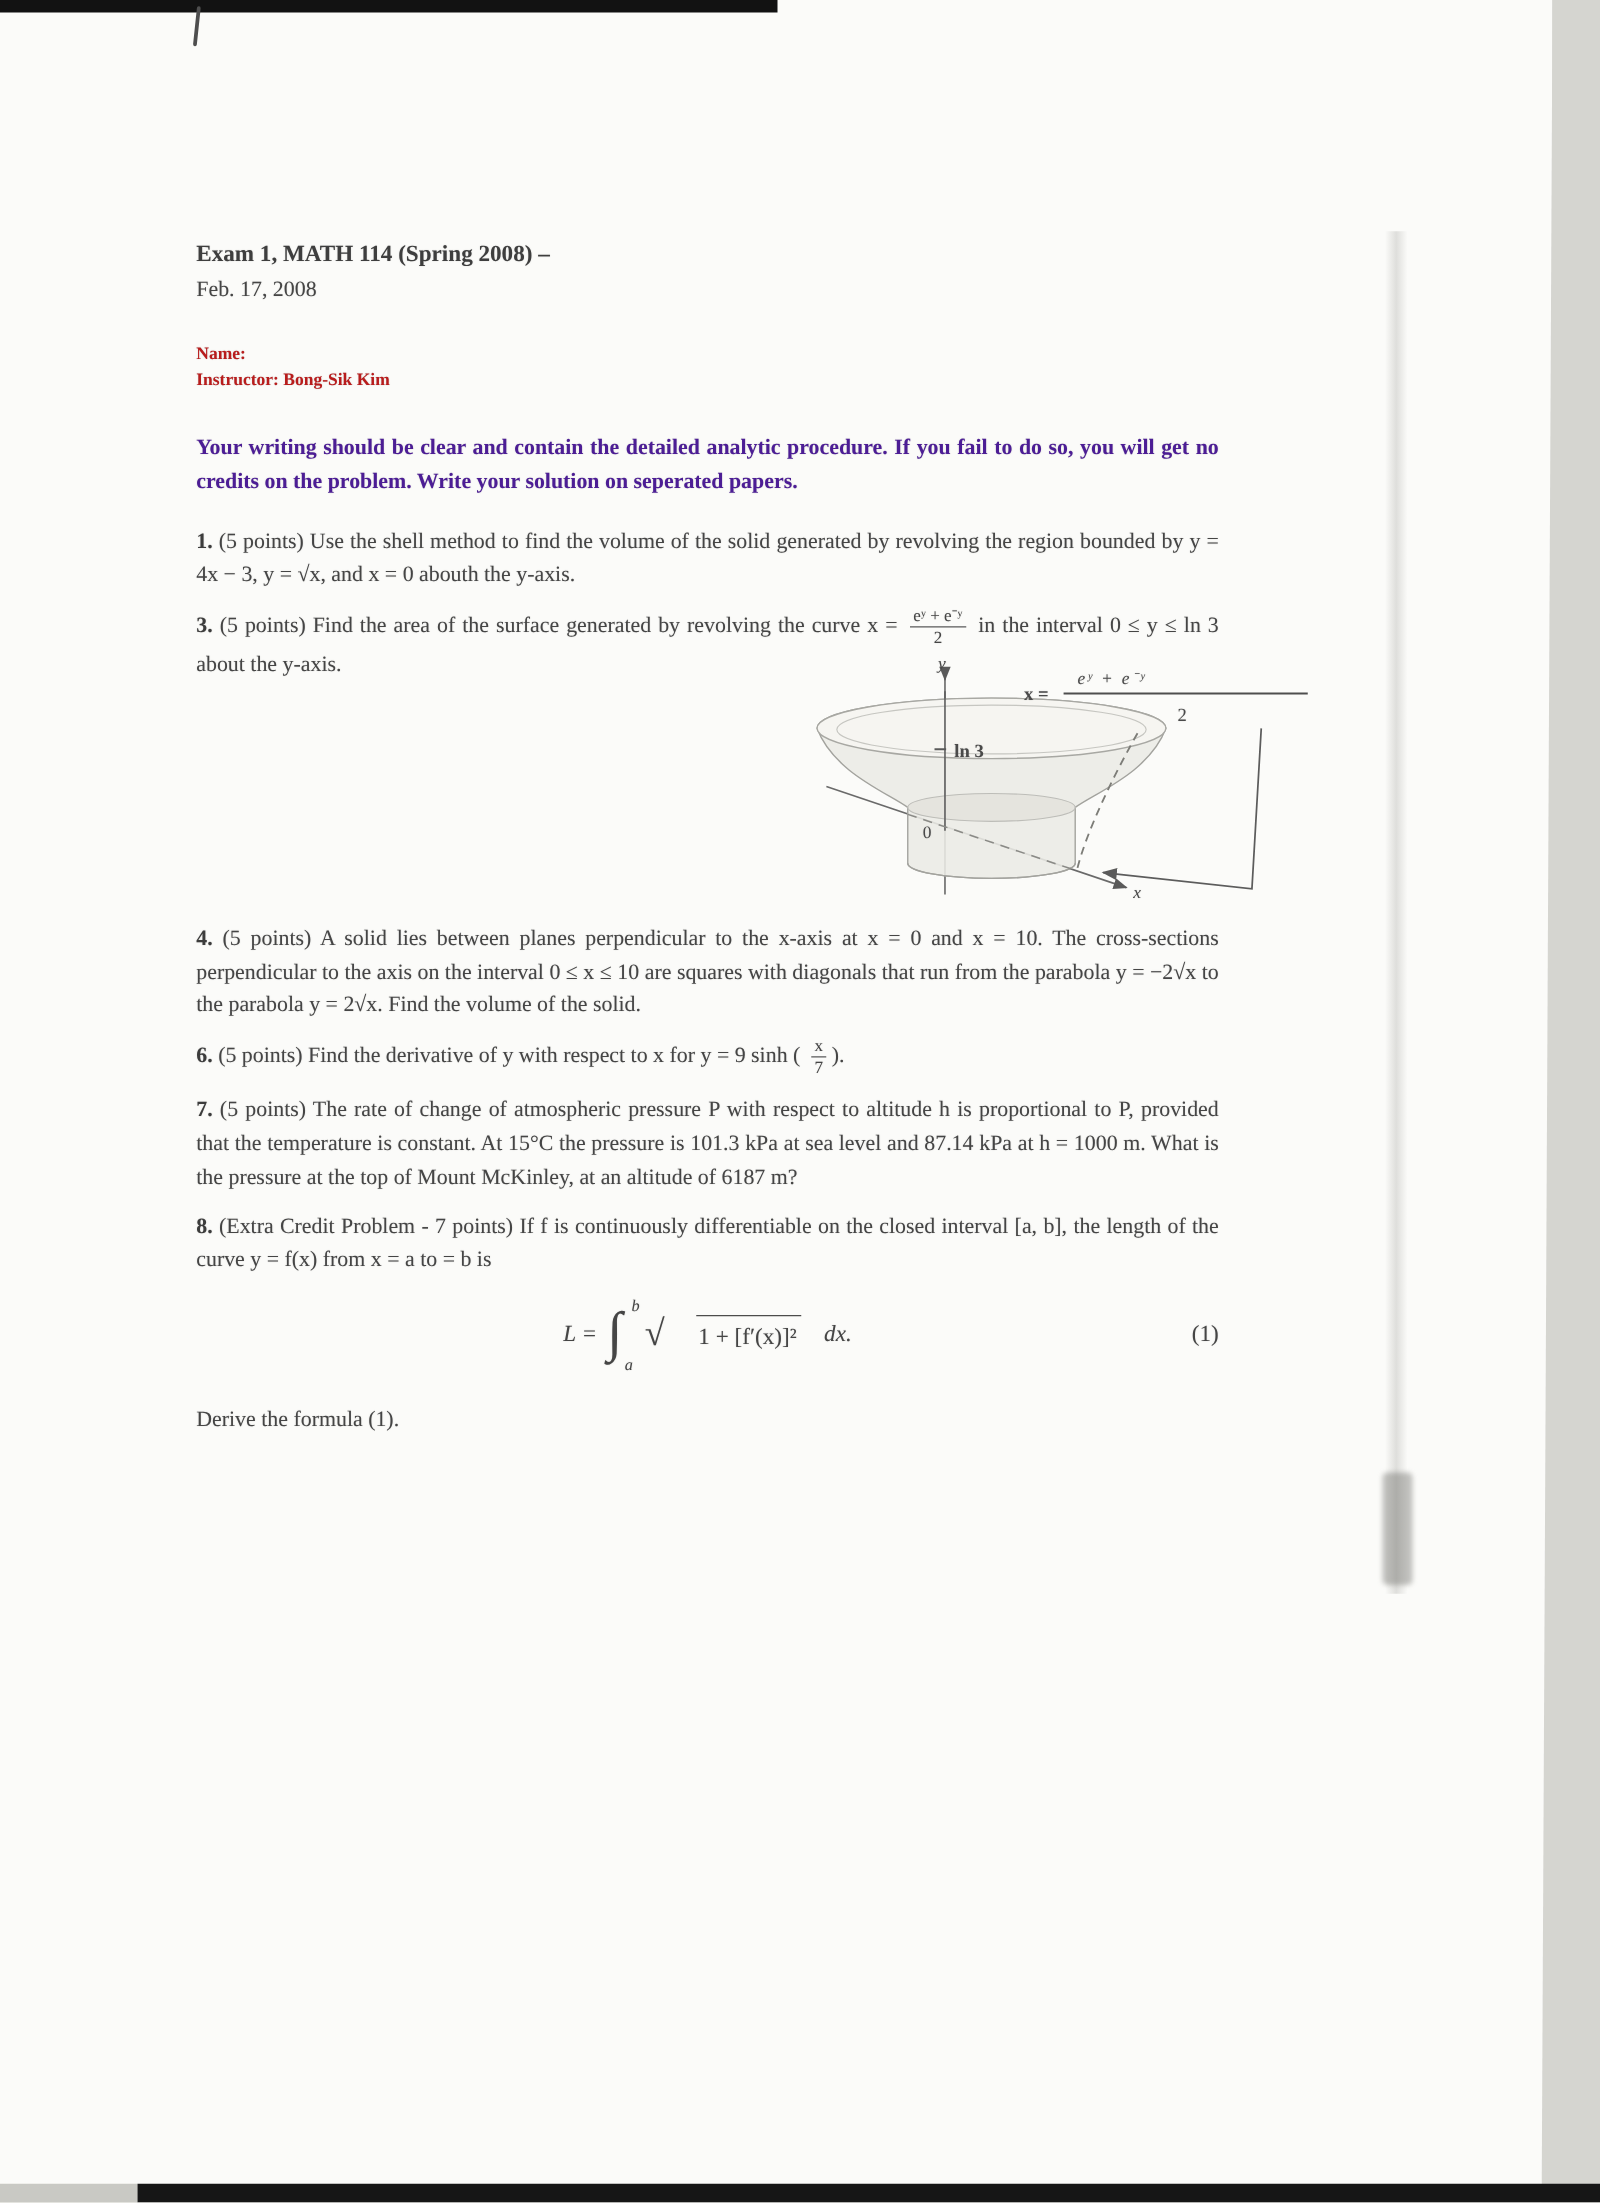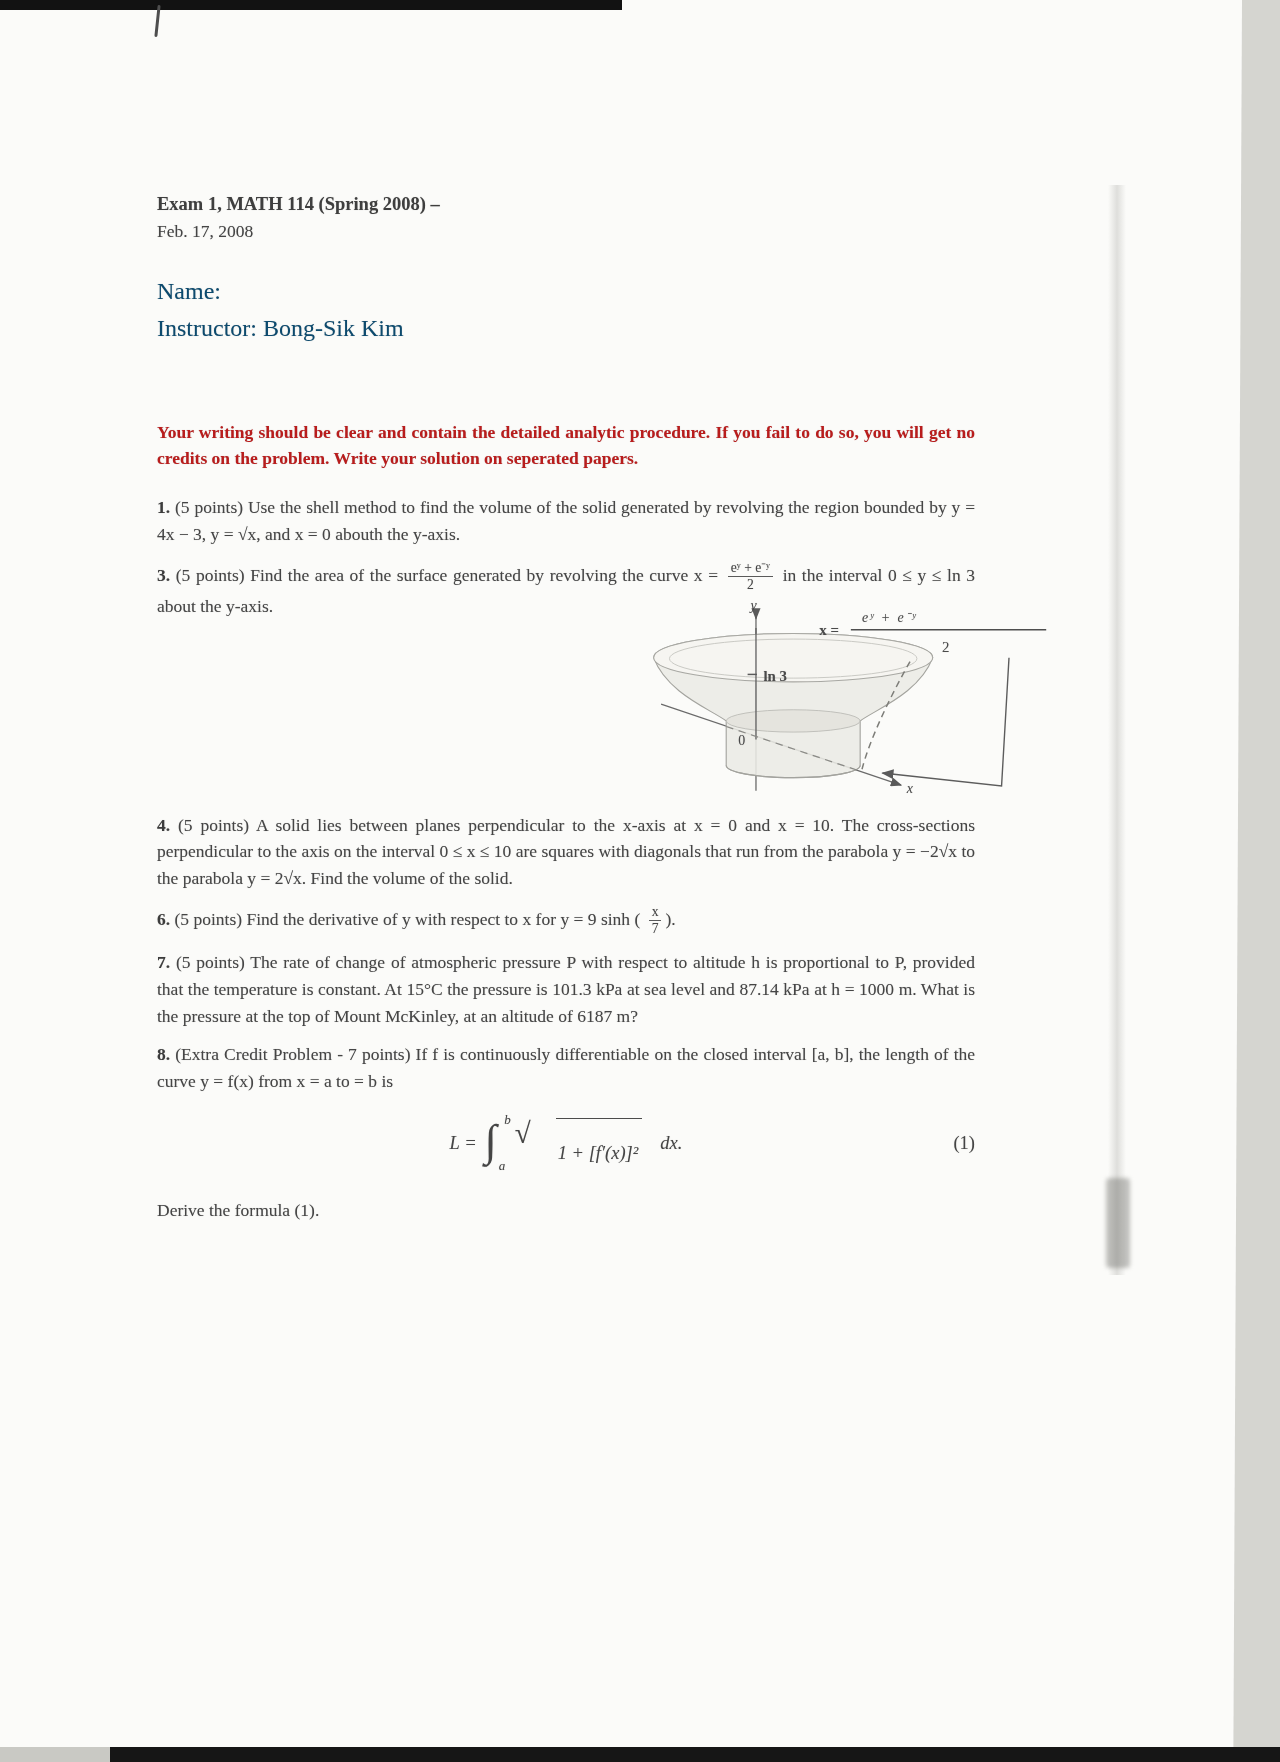--- a/index.html
+++ b/index.html
@@ -47,23 +47,23 @@
   }
   .content {
     position:absolute; left:157px; top:190px; width:818px;
     color:#454545; font-size:17.5px; line-height:1.53;
     text-shadow:0 0 1px rgba(80,80,80,0.30);
   }
   .hdr-row { display:flex; justify-content:space-between; align-items:baseline;flex-direction:column; }
   .hdr-row.second { margin-top:28px; }
   .exam-title { font-weight:700; font-size:18.5px; color:#3e3e3e; }
   .exam-date { font-size:17.5px;text-align:right; }
-  .name-label, .instructor { font-weight:400; font-size:24px; color:#0c4a6e; }
+  .name-label, .instructor { font-weight:700; font-size:14px; color:#b91c1c; }
   .instructions {
-    margin-top:72px; font-weight:700; color:#b91c1c;
+    margin-top:28px; font-weight:700; color:#4c1d95;
     text-align:justify;
   }
   .problem { margin:12px 0 0 0; text-align:justify; }
   .problem.first { margin-top:22px; }
   .p-num { font-weight:700; color:#3c3c3c; }
   .ifrac {
     display:inline-block; vertical-align:middle; text-align:center;
     font-size:0.78em; line-height:1.18; margin:0 4px;
   }
   .ifrac .fn { display:block; border-bottom:1px solid #5a5a5a; padding:0 3px; }
@@ -82,22 +82,21 @@
   }
   .eq-body { display:inline-flex; align-items:center; }
   .eq-lhs { font-style:italic; margin-right:6px; }
   .eq-int { position:relative; display:inline-block; padding:0 16px 0 2px; }
   .int-sign { font-size:44px; line-height:0.85; display:inline-block; }
   .int-upper { position:absolute; top:-12px; right:2px; font-size:13px; font-style:italic; }
   .int-lower { position:absolute; bottom:-12px; left:16px; font-size:13px; font-style:italic; }
   .eq-sqrt { display:inline-flex; align-items:flex-start; margin-left:2px; }
   .sqrt-sign { font-size:29px; line-height:1.05; margin-right:-3px; }
   .sqrt-radicand {
-    border-top:1.4px solid #4c4c4c; padding:20px 4px 0 2px;
-    font-style:italic;
+    border-top:1.4px solid #4c4c4c; padding:3px 4px 0 2px;
     margin-left:28px;
   }
   .eq-dx { font-style:italic; margin-left:18px; }
   .eq-number { position:absolute; right:0; top:50%; transform:translateY(-50%); }
   .closing { margin-top:22px; }
 </style>
 </head>
 <body>
 
 <div class="paper"></div>

